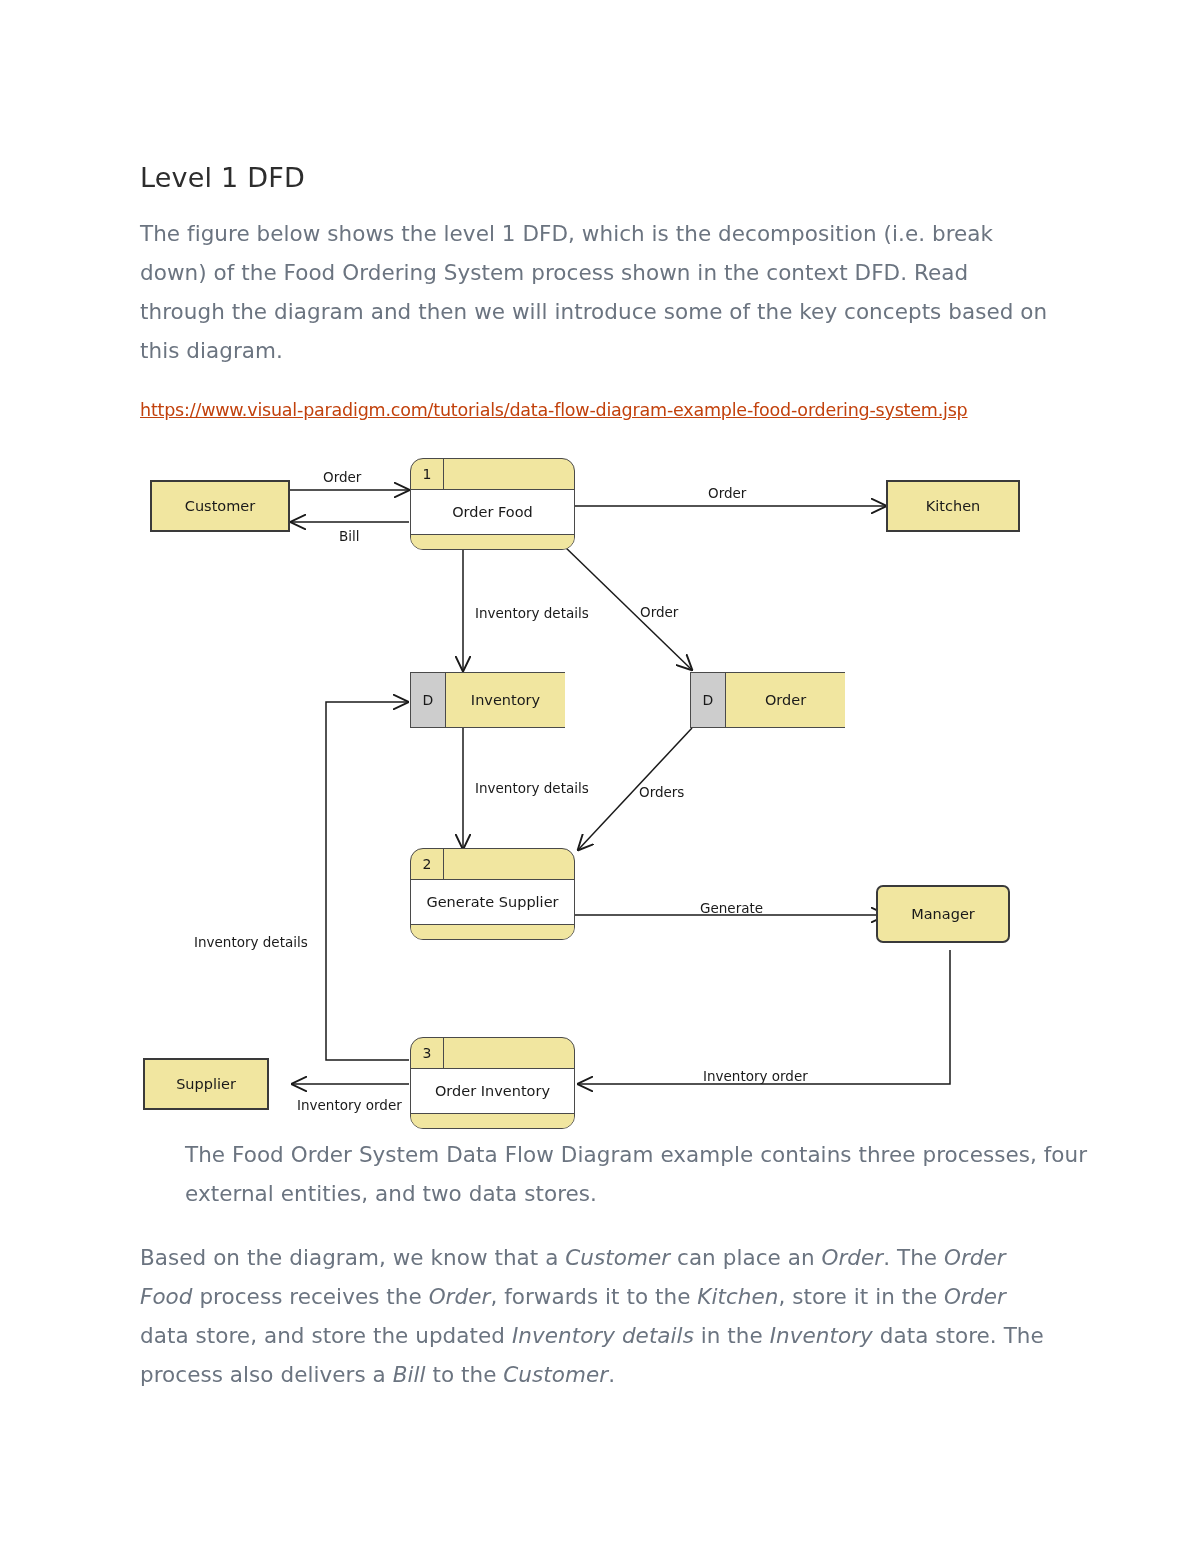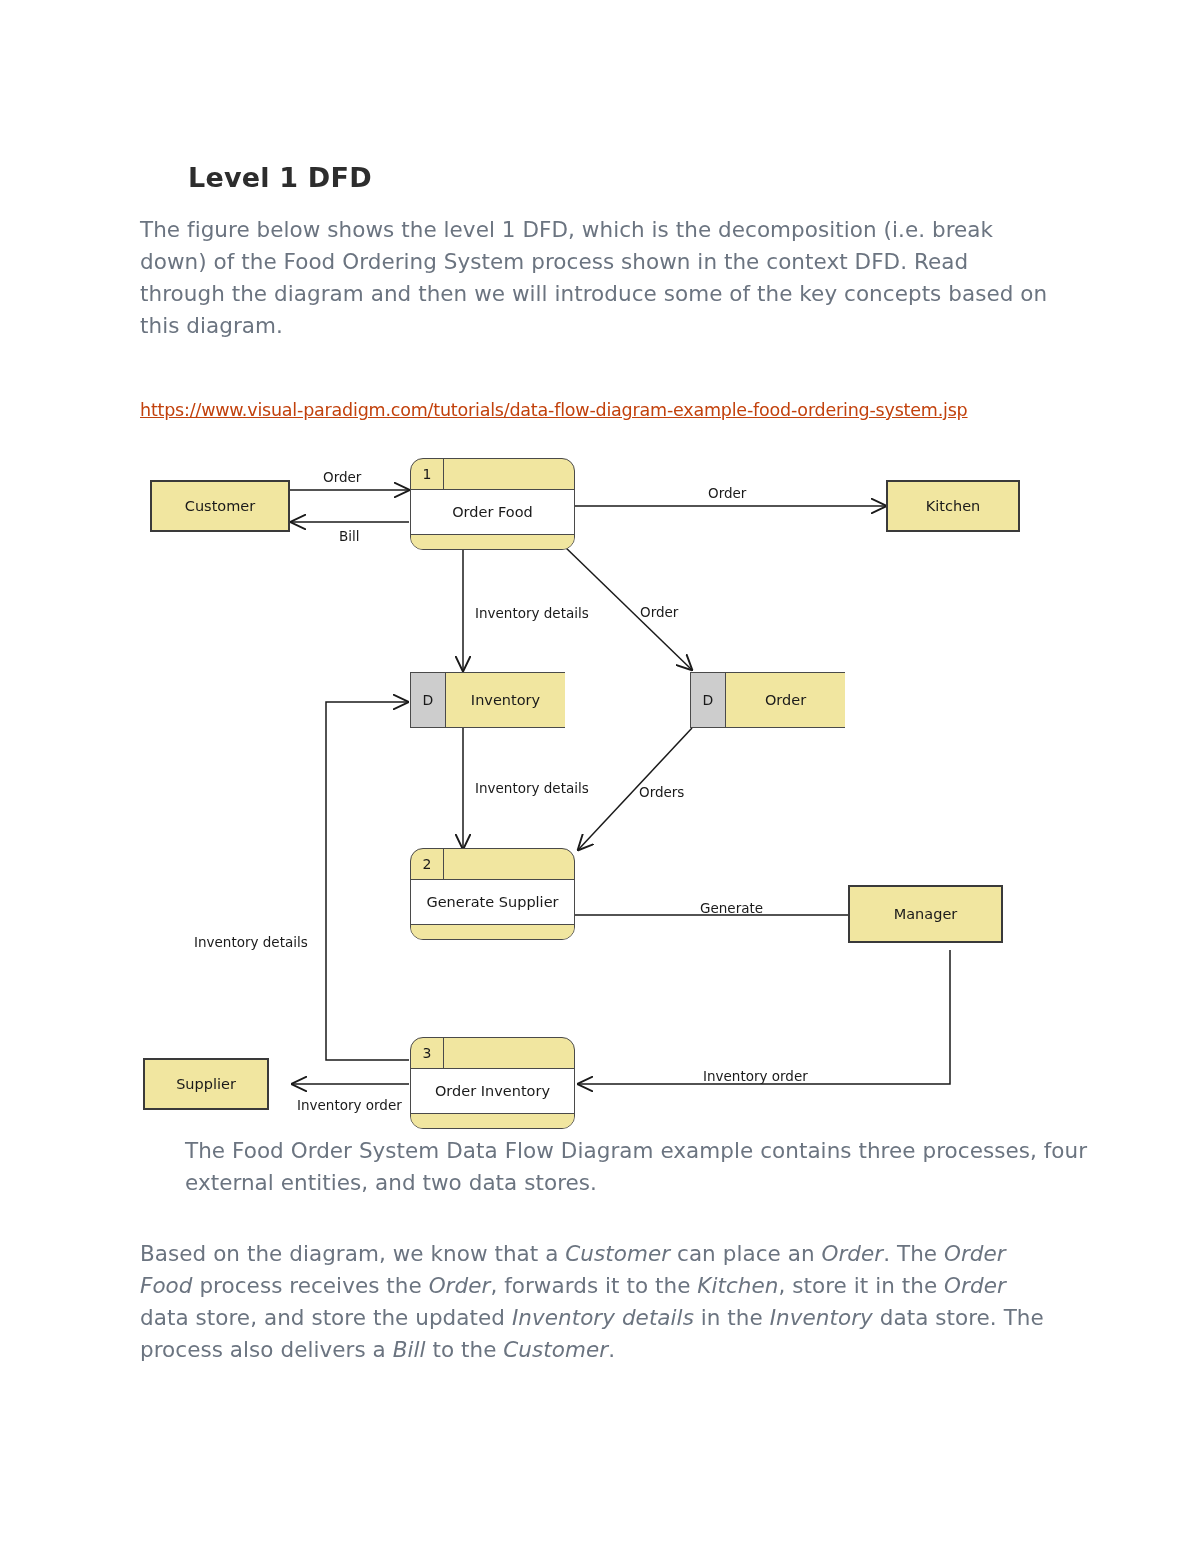--- a/index.html
+++ b/index.html
@@ -24,29 +24,28 @@
   }
 
   
   .doc-title {
     position: absolute;
     left: 140px;
     top: 162px;
     font-size: 27px;
     color: #2d2d2d;
     letter-spacing: 0.2px;
-    font-weight: 700;
-    margin-left: 48px;
+    font-weight: 400;
   }
   .para {
     position: absolute;
     left: 140px;
     width: 918px;
     font-size: 21.5px;
-    line-height: 32px;
+    line-height: 39px;
     color: #6b7480;
     letter-spacing: 0.05px;
   }
   .para-intro { top: 214px; }
   .para-desc  { top: 1135px; margin-left: 45px; }
   .para-based { top: 1238px; }
 
   .link {
     position: absolute;
     left: 140px;
@@ -201,21 +200,21 @@
     </svg>
 
     <div class="node entity" style="left:150px; top:40px; width:140px; height:52px;">
       <span>Customer</span>
     </div>
 
     <div class="node entity" style="left:886px; top:40px; width:134px; height:52px;">
       <span>Kitchen</span>
     </div>
 
-    <div class="node entity" style="left:848px; top:445px; width:155px; height:58px;">
+    <div class="node entity" style="left:876px; top:445px; width:134px; height:58px;border-radius:7px;">
       <span>Manager</span>
     </div>
 
     <div class="node entity" style="left:143px; top:618px; width:126px; height:52px;">
       <span>Supplier</span>
     </div>
 
     <div class="node process" style="left:410px; top:18px; width:165px; height:92px;">
       <div class="process-top">
         <div class="process-num">1</div>

